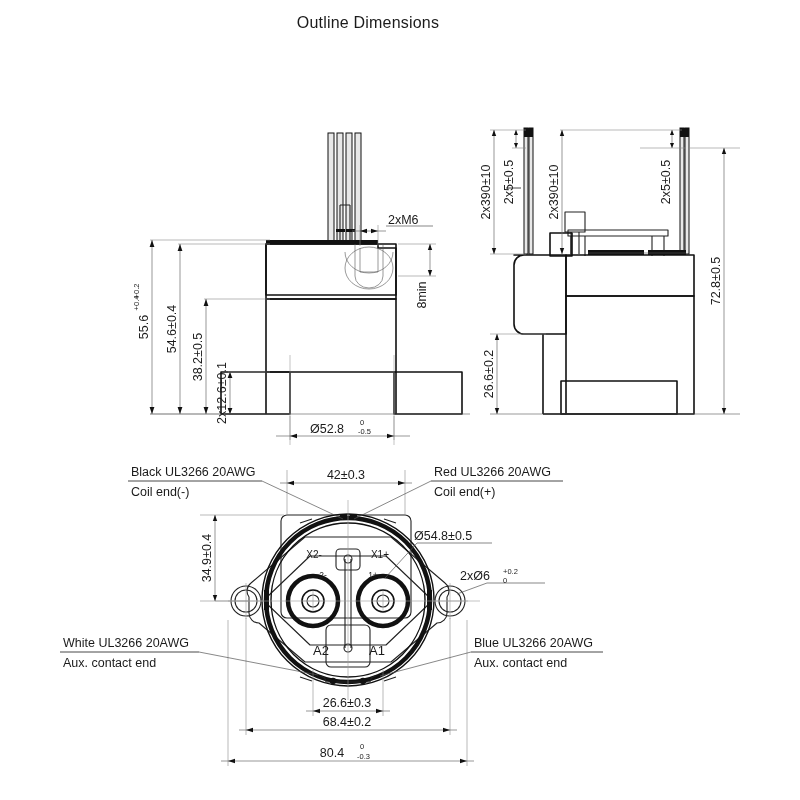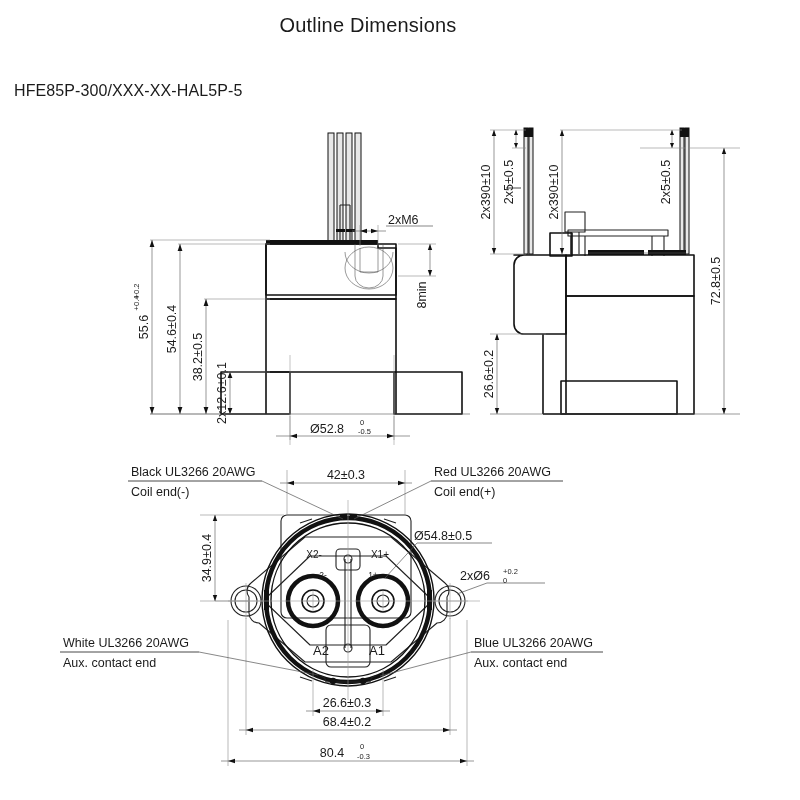--- a/index.html
+++ b/index.html
@@ -20,21 +20,21 @@
     width: 800px;
     height: 800px;
     background: #ffffff;
   }
   #title {
     position: absolute;
     left: 0;
     top: 14px;
     width: 736px;
     text-align: center;
-    font-size: 20px;
+    font-size: 16px;
     color: #1b1b1b;
     letter-spacing: 0.2px;
   }
   #partno {
     position: absolute;
     left: 14px;
     top: 82px;
     font-size: 16px;
     color: #1b1b1b;
     letter-spacing: 0.1px;
@@ -143,21 +143,20 @@
     stroke-width: 1.6;
     stroke-linejoin: round;
   }
 </style>
 </head>
 <body>
 
 <div id="page">
 
   <div id="title">Outline Dimensions</div>
-  <div id="partno">HFE85P-300/XXX-XX-HAL5P-5</div>
 
   <svg id="drawing" viewBox="0 0 800 800">
 
     <g>
 
       <g>
         <rect class="wirefill" x="328" y="133" width="6" height="110"></rect>
         <rect class="wirefill" x="337" y="133" width="6" height="110"></rect>
         <rect class="wirefill" x="346" y="133" width="6" height="110"></rect>
         <rect class="wirefill" x="355" y="133" width="6" height="110"></rect>

